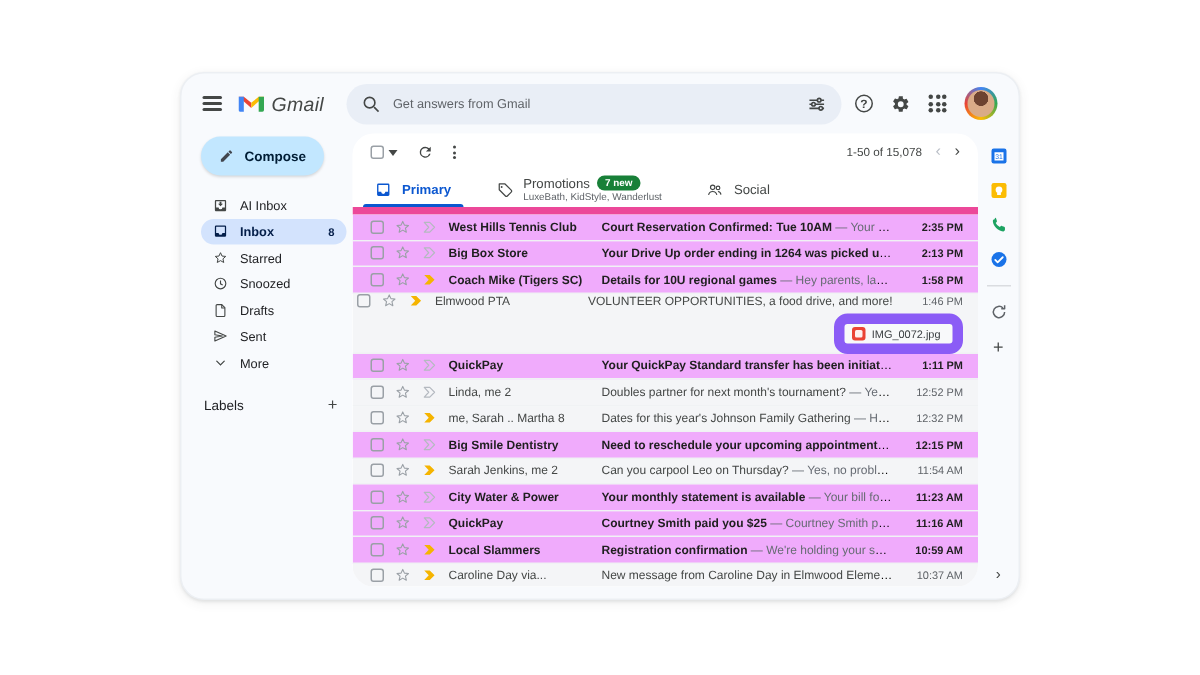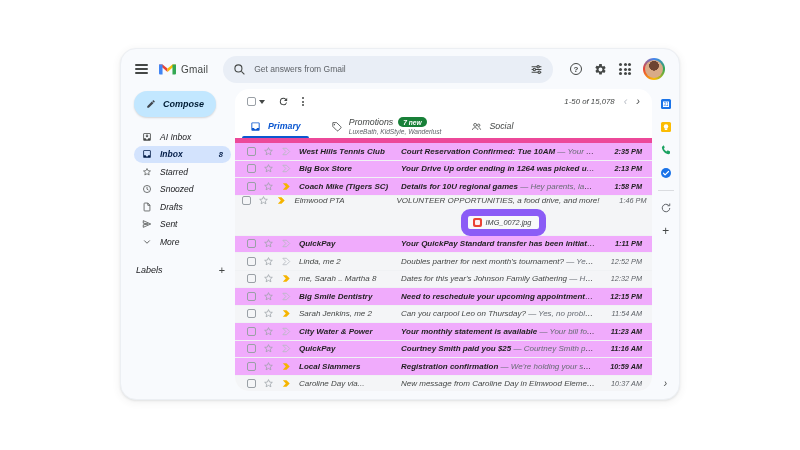--- a/index.html
+++ b/index.html
@@ -9,40 +9,40 @@
     background:#f8fafd; border-radius:16px; border:1px solid #eceff3;
     box-shadow:0 1px 2px rgba(60,64,67,.10), 0 2px 8px rgba(60,64,67,.08);
     display:flex; flex-direction:column; overflow:hidden; }
 
   
   .topbar{ height:40px; flex-shrink:0; display:flex; align-items:center; padding:0 14px 0 14px; }
   .burger{ width:13px; display:flex; flex-direction:column; gap:2.5px; cursor:pointer; }
   .burger i{ height:1.5px; background:#444746; border-radius:1px; }
   .logo{ display:flex; align-items:center; gap:5px; margin-left:11px; }
   .logo svg{ width:17px; height:13px; }
-  .logo .word{ font-size:10px; color:#444746; letter-spacing:.2px; }
+  .logo .word{ font-size:13px; color:#444746; letter-spacing:.2px;font-style:italic; }
   .search{ margin-left:15px; width:330px; height:27px; background:#e9eef6; border-radius:14px;
     display:flex; align-items:center; padding:0 10px; gap:8px; }
   .search input{ flex:1; border:none; background:transparent; outline:none; font-size:8.5px; color:#5f6368;
     font-family:"Liberation Sans",sans-serif; }
   .search input::placeholder{ color:#5f6368; opacity:1; }
   .hdr-icons{ margin-left:auto; display:flex; align-items:center; gap:12px; }
   .hic{ width:13px; height:13px; display:flex; align-items:center; justify-content:center; color:#444746; cursor:pointer; }
   .hic svg{ width:13px; height:13px; }
   .help-c{ width:12px; height:12px; border:1.2px solid #444746; border-radius:50%; font-size:8px; color:#444746;
     display:flex; align-items:center; justify-content:center; font-weight:700; }
   .apps{ display:grid; grid-template-columns:repeat(3,3px); grid-template-rows:repeat(3,3px); gap:1.5px; }
   .apps i{ width:3px; height:3px; background:#444746; border-radius:50%; }
   .avatar{ width:22px; height:22px; border-radius:50%; padding:2px; cursor:pointer;
     background:conic-gradient(#4285f4,#34a853,#fbbc04,#ea4335,#4285f4); }
   .avatar i{ display:block; width:100%; height:100%; border-radius:50%;
     background:radial-gradient(circle at 50% 32%, #6d4330 0 31%, #d9ab87 33%); }
 
   
-  .bodywrap{ flex:1; display:flex; min-height:0;font-style:italic; }
+  .bodywrap{ flex:1; display:flex; min-height:0; }
 
   .sidebar{ width:114px; flex-shrink:0; padding:2px 4px 0 13px; display:flex; flex-direction:column; }
   .compose{ height:26px; border-radius:13px; background:#c2e7ff; display:inline-flex; align-items:center;
     gap:7px; padding:0 12px; width:max-content; font-size:9px; font-weight:700; color:#001d35;
     box-shadow:0 1px 2px rgba(0,0,0,.15); cursor:pointer; }
   .nav{ margin-top:11px; display:flex; flex-direction:column; }
   .nav-item{ height:17.5px; display:flex; align-items:center; gap:8px; padding:0 8px; border-radius:9px;
     font-size:8.5px; color:#202124; cursor:pointer; }
   .nav-item .lbl{ white-space:nowrap; }
   .nav-item .cnt{ margin-left:auto; font-size:7.5px; }
@@ -78,21 +78,21 @@
     background:#0b57d0; border-radius:3px 3px 0 0; }
   .tcol{ display:flex; flex-direction:column; justify-content:center; gap:1px; }
   .trow{ display:flex; align-items:center; gap:5px; }
   .badge{ background:#188038; color:#fff; font-size:6.6px; padding:1.5px 5px; border-radius:7px; font-weight:700; }
   .sub{ font-size:6.6px; color:#5f6368; font-weight:400; }
 
   .list{ flex:1; min-height:0; display:flex; flex-direction:column; overflow:hidden; }
   .row{ flex-shrink:0; height:17.5px; display:flex; align-items:center; gap:7px; padding:0 10px 0 12px;
     border-bottom:1px solid #f0f2f4; font-size:8px; background:#f0abfc; cursor:pointer; }
   .row.read{ background:#f4f5f7; }
-  .row.tall{ height:40px; flex-direction:column; align-items:center; justify-content:center; gap:3px; }
+  .row.tall{ height:40px; flex-direction:column; align-items:flex-end; justify-content:center; gap:3px; }
   .line{ display:flex; align-items:center; gap:7px; min-width:0; }
   .ric{ width:11px; height:11px; flex-shrink:0; display:flex; }
   .ric svg{ width:11px; height:11px; }
   .sender{ width:95px; flex-shrink:0; white-space:nowrap; overflow:hidden; text-overflow:ellipsis;
     color:#1f1f1f; font-weight:700; }
   .row.read .sender{ font-weight:400; color:#444746; }
   .sm{ flex:1; min-width:0; white-space:nowrap; overflow:hidden; text-overflow:ellipsis; }
   .sm .su{ font-weight:700; color:#1f1f1f; }
   .row.read .sm .su{ font-weight:400; color:#444746; }
   .sm .sn{ color:#666b73; }

